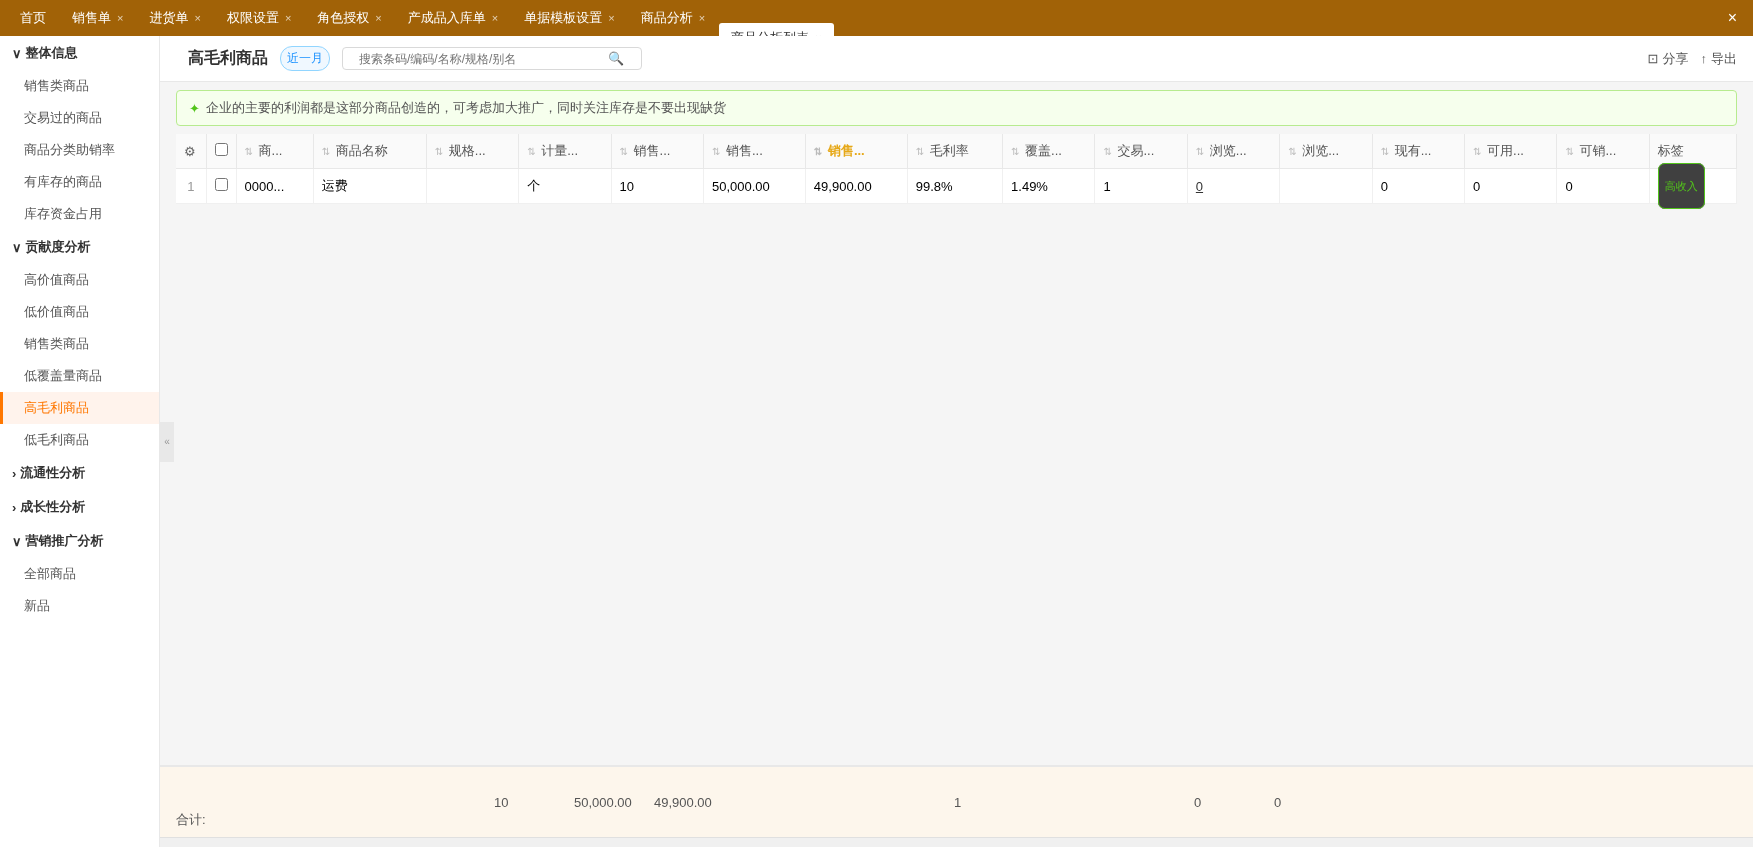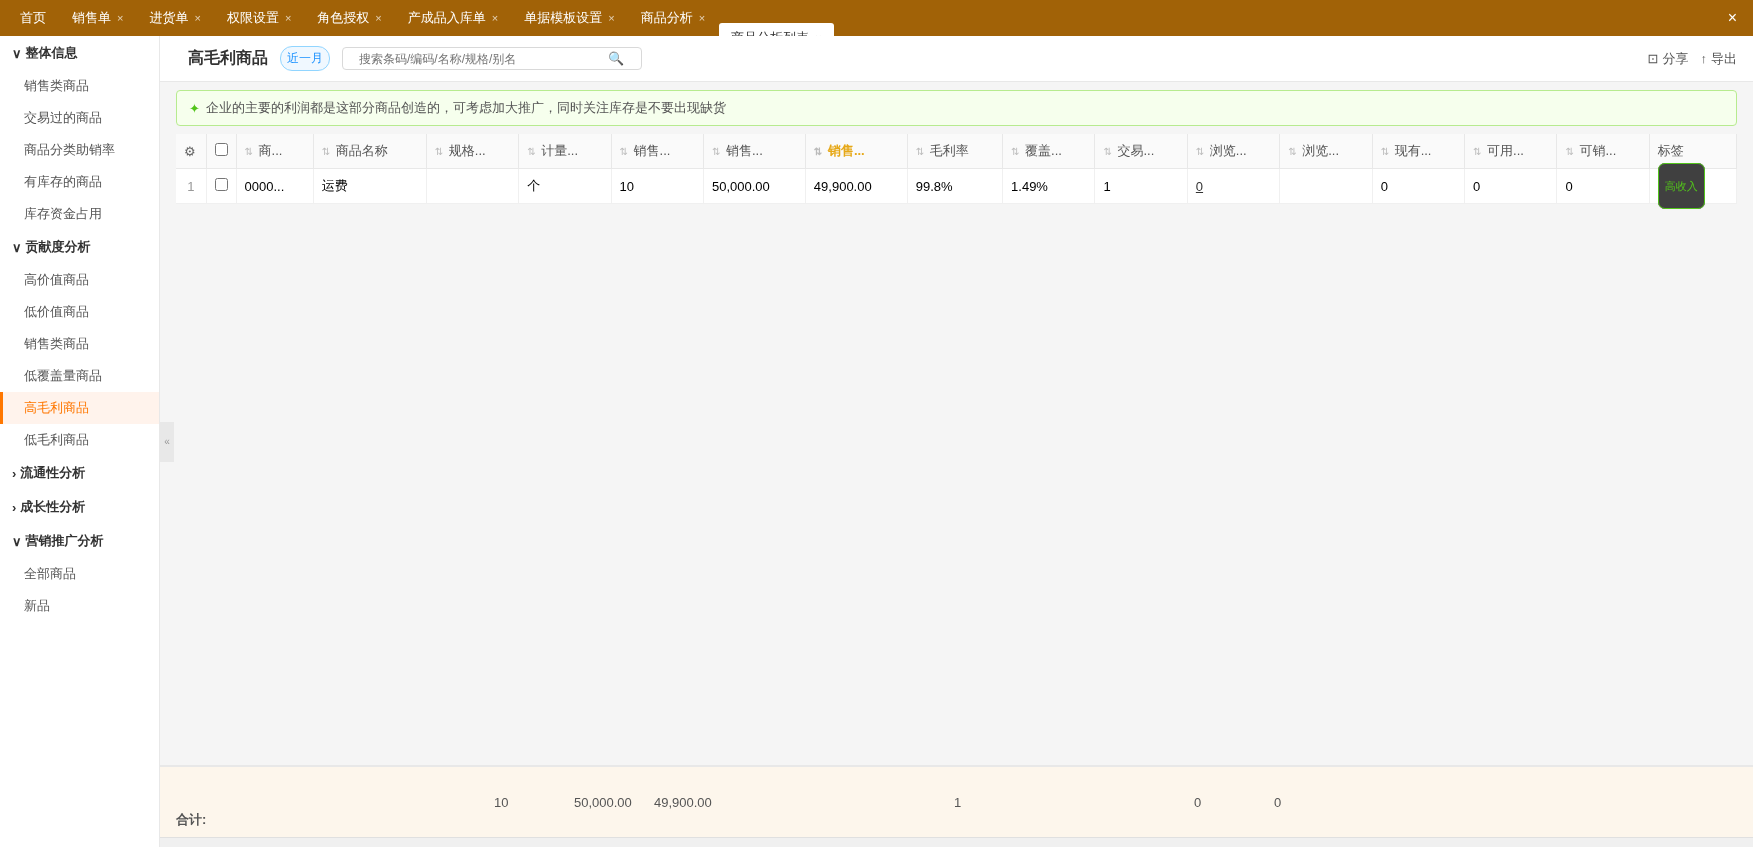--- a/index.html
+++ b/index.html
@@ -237,21 +237,21 @@
       border-top: 2px solid #e8e8e8;
       padding: 8px 16px;
       display: flex;
       align-items: center;
       font-size: 12px;
       color: #555;
       flex-shrink: 0;
     }
     .footer-label {
       width: 120px;
-      font-weight: bold;
+      font-weight: normal;
       margin-top: 36px;
     }
     .footer-values {
       display: flex;
       gap: 0;
     }
     .footer-cell {
       padding: 0 8px;
       min-width: 80px;
     }

